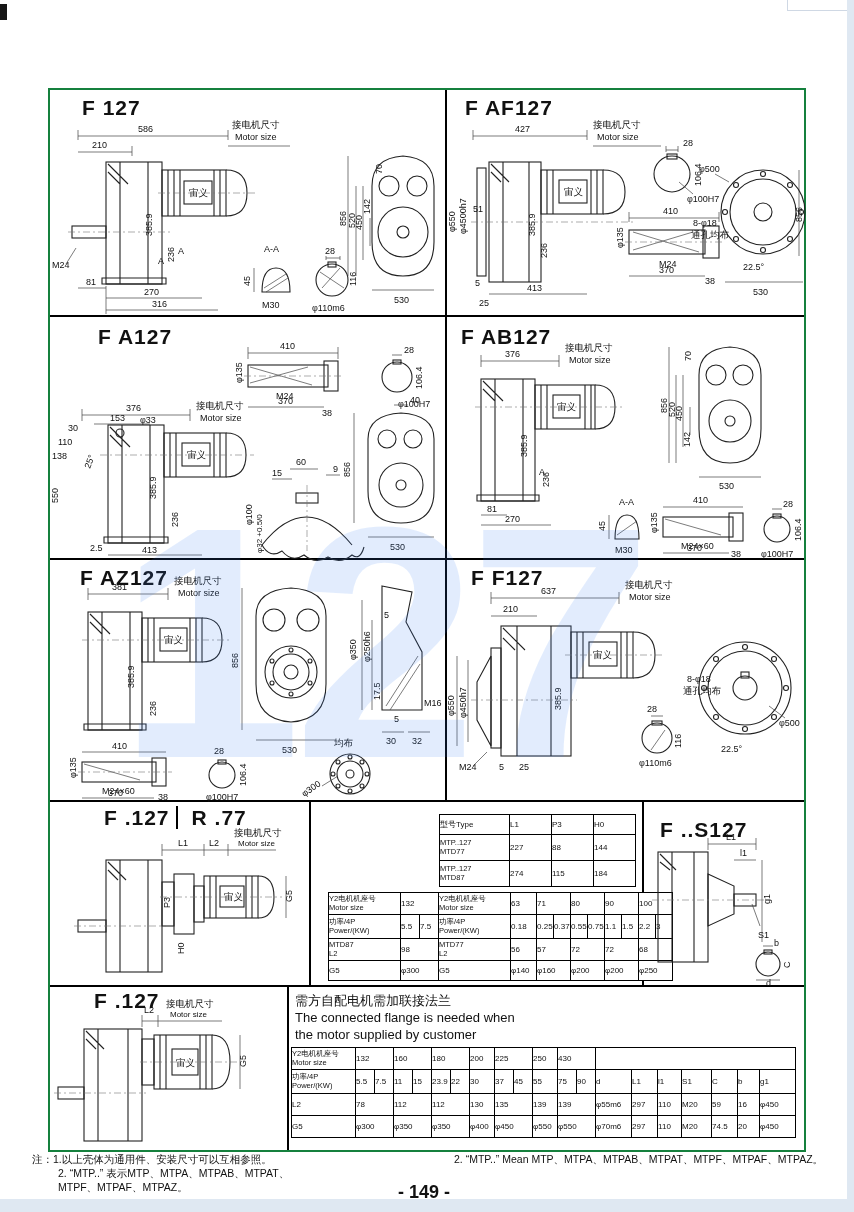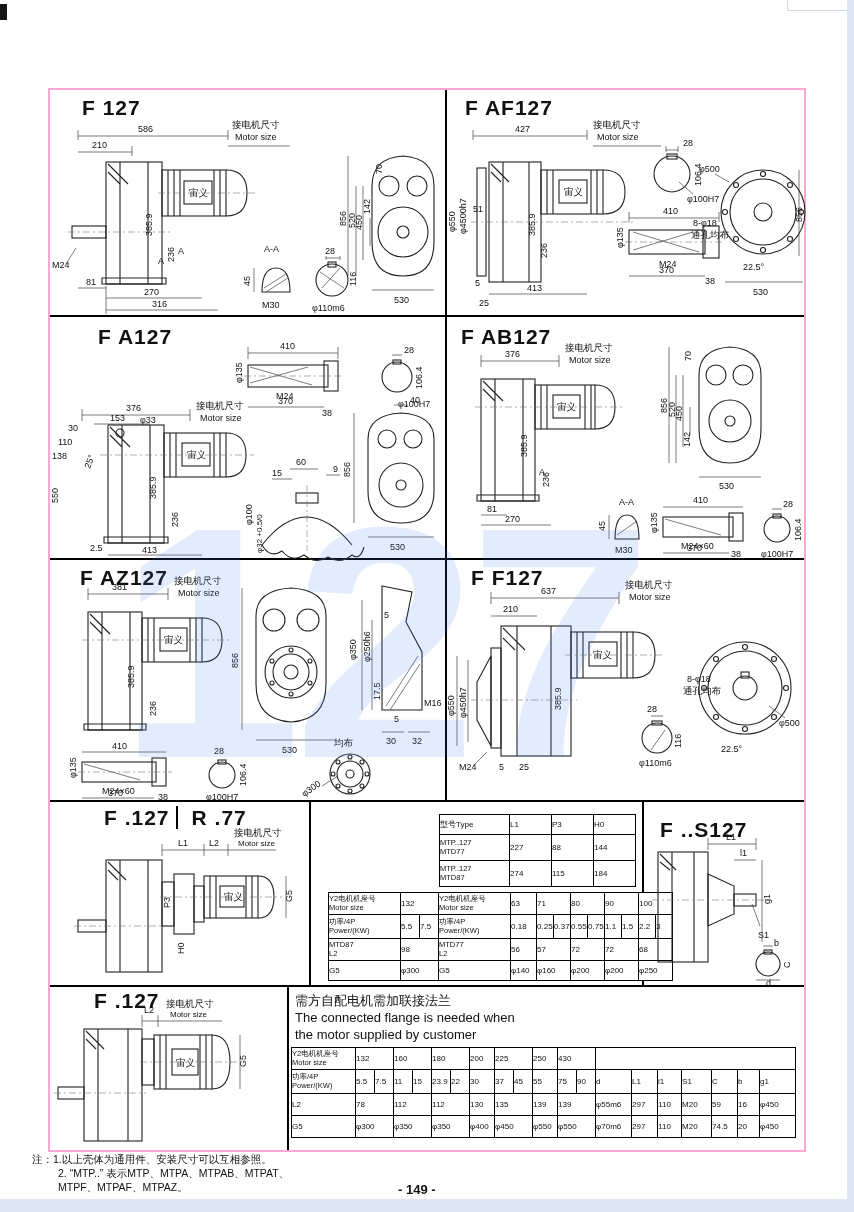--- a/index.html
+++ b/index.html
@@ -5,40 +5,40 @@
 *{margin:0;padding:0;box-sizing:border-box}
 html,body{background:#fff}
 body{width:854px;height:1212px;position:relative;font-family:"Liberation Sans",sans-serif;color:#111;overflow:hidden}
 .page{position:absolute;inset:0;background:#fff}
 .strip-r{position:absolute;right:0;top:0;width:7px;height:100%;background:#dfe8f2}
 .strip-b{position:absolute;left:0;bottom:0;width:100%;height:13px;background:#dfe8f2}
 .corner-mark{position:absolute;left:0;top:4px;width:7px;height:16px;background:#161616}
 .tr-box{position:absolute;right:7px;top:0;width:60px;height:11px;background:#fff;border-left:1px solid #cfd8e4;border-bottom:1px solid #cfd8e4}
 .header{position:absolute;left:62px;top:30px;font-weight:bold;font-size:18px;letter-spacing:1px}
 .header .phone{margin-left:34px;letter-spacing:2px}
-.frame{position:absolute;left:48px;top:88px;width:758px;height:1064px;border:2px solid #f9a8d4;background:transparent}
+.frame{position:absolute;left:48px;top:88px;width:758px;height:1064px;border:2px solid #15803d;background:transparent}
 .row{position:relative;width:100%;border-bottom:2px solid #000}
 .cell{position:absolute;top:0;bottom:0}
 .div-l{border-left:2px solid #000}
 .vline{position:absolute;top:0;bottom:0;width:0;border-left:2px solid #000}
 .ptitle{position:absolute;font-size:21px;font-weight:bold;letter-spacing:1px;z-index:2;white-space:nowrap}
 svg.draw{position:absolute;left:0;top:0;overflow:visible}
 svg text{font-size:9px;fill:#111;font-family:"Liberation Sans",sans-serif}
 svg text.t8{font-size:8px}
 svg text.cn{font-size:9.5px}
 .ln{stroke:#222;stroke-width:1.1;fill:none}
 .dm{stroke:#444;stroke-width:.7;fill:none}
 .cl{stroke:#777;stroke-width:.6;fill:none;stroke-dasharray:7 3 2 3}
 .fw{fill:#fff}
 .watermark{position:absolute;left:118px;top:453px;font-size:330px;font-weight:bold;color:#3b82f6;opacity:.14;letter-spacing:-8px;z-index:9;pointer-events:none;font-family:"Liberation Sans",sans-serif}
 table.tb{border-collapse:collapse;table-layout:fixed;font-size:8px;text-align:left;background:#fff}
 table.tb td{border:1.2px solid #000;padding:0;line-height:1.15;overflow:hidden}
 table.tb .lbl{font-size:7.5px}
 .notecn{position:absolute;font-size:10.5px;line-height:1.35}
-.pageno{position:absolute;font-size:13px;font-weight:bold}
+.pageno{position:absolute;font-size:18px;font-weight:bold}
 .flnote{font-size:13px;line-height:1.3}
 </style>
 </head>
 <body>
 
 <div class="page">
 <div class="corner-mark"></div>
 <div class="tr-box"></div>
 
 
@@ -733,18 +733,19 @@
 </div>
 
 <div class="watermark">127</div>
 
 <div class="notecn" style="left:32px;top:1152px;width:390px">
   <div><span>注：</span><span>1.以上壳体为通用件、安装尺寸可以互相参照。</span></div>
   <div style="padding-left:26px">2. “MTP..” 表示MTP、MTPA、MTPAB、MTPAT、</div>
   <div style="padding-left:26px">MTPF、MTPAF、MTPAZ。</div>
 </div>
 <div class="notecn" style="left:428px;top:1152px;width:420px">
+  <div style="padding-left:26px">2. “MTP..” Mean MTP、MTPA、MTPAB、MTPAT、MTPF、MTPAF、MTPAZ。</div>
 </div>
 <div class="pageno" style="left:398px;top:1182px">- 149 -</div>
 
 <div class="strip-r"></div>
 <div class="strip-b"></div>
 </div>
 
 </body></html>

